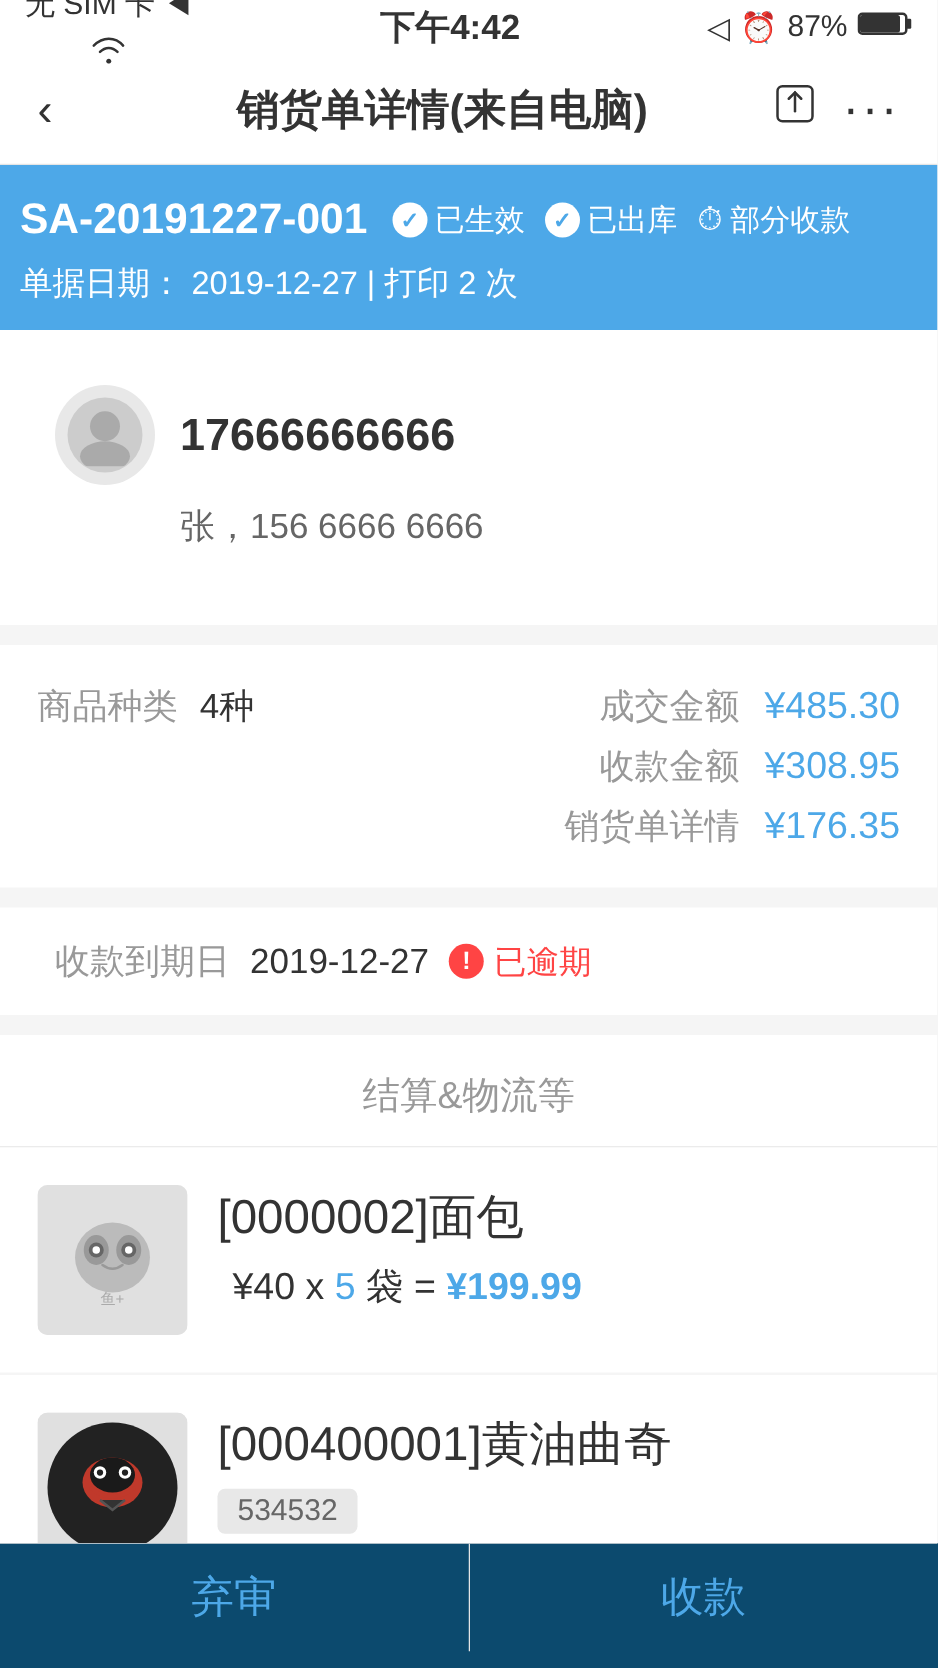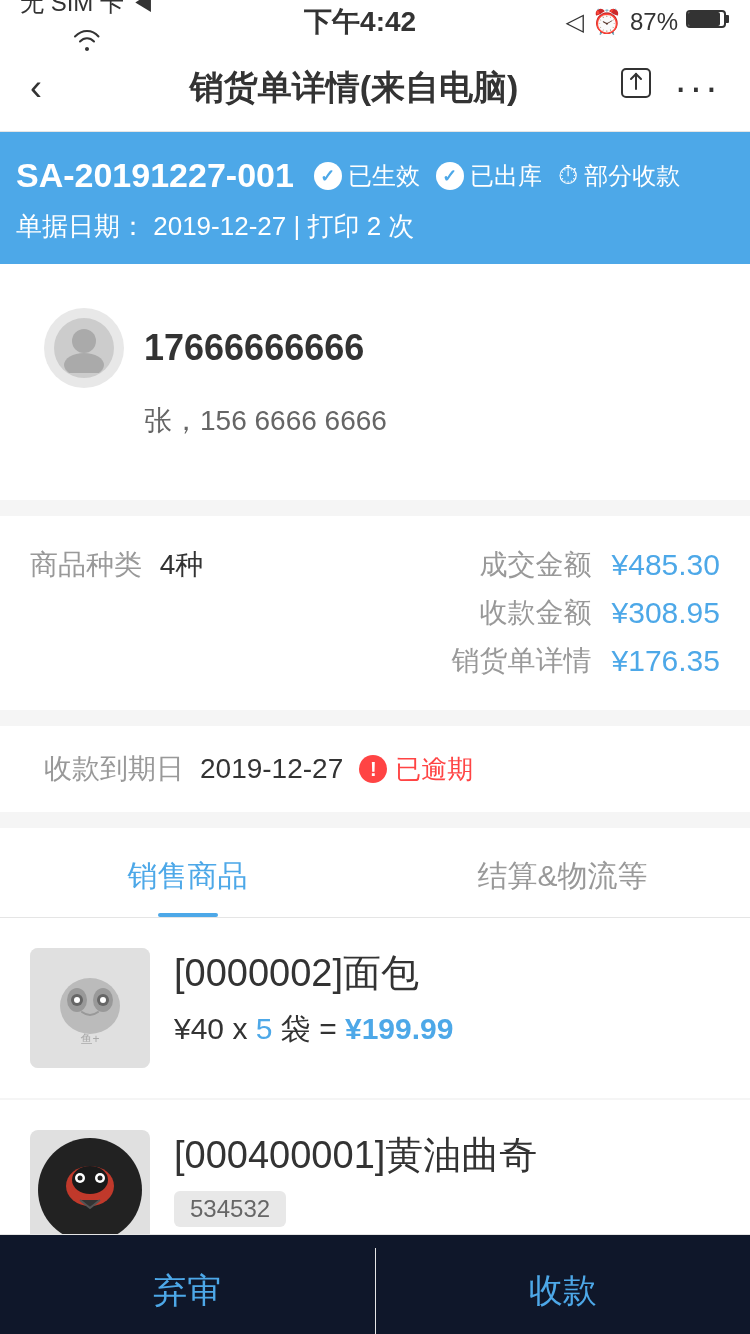--- a/index.html
+++ b/index.html
@@ -281,35 +281,36 @@
       background: #e8e8e8;
       border-radius: 6px;
       padding: 4px 16px;
       font-size: 24px;
       color: #666;
       margin-bottom: 14px;
     }
     .product-price-row {
       font-size: 30px;
       color: #333;
+      margin-left: 12px;
     }
     .price-highlight { color: #4da8e8; }
     .price-total { color: #4da8e8; font-weight: 600; }
 
     
     .bottom-bar {
       position: fixed;
       bottom: 0;
       left: 0;
       width: 750px;
       height: 100px;
-      background: #0f172a;
+      background: #0c4a6e;
       border-top: 1px solid #e5e5e5;
       display: flex;
-      align-items: flex-end;
+      align-items: flex-start;
     }
     .bottom-btn {
       flex: 1;
       text-align: center;
       font-size: 34px;
       font-weight: 500;
       cursor: pointer;
       padding: 20px 0;
     }
     .bottom-btn.cancel { color: #4da8e8; border-right: 1px solid #e5e5e5; }
@@ -425,21 +426,20 @@
 <div class="due-section">
   <span class="due-label">收款到期日</span>
   <span>2019-12-27</span>
   <span class="overdue-badge">
     <span class="overdue-dot">!</span>
     <span>已逾期</span>
   </span>
 </div>
 
 <div class="tabs-section">
-  <div class="tab-item active">销售商品</div>
   <div class="tab-item">结算&amp;物流等</div>
 </div>
 
 <div class="products-section">
 
   <div class="product-item">
     <div class="product-thumb">
 
       <svg width="120" height="120" viewBox="0 0 120 120" fill="none">
         <rect width="120" height="120" fill="#e0e0e0"></rect>

